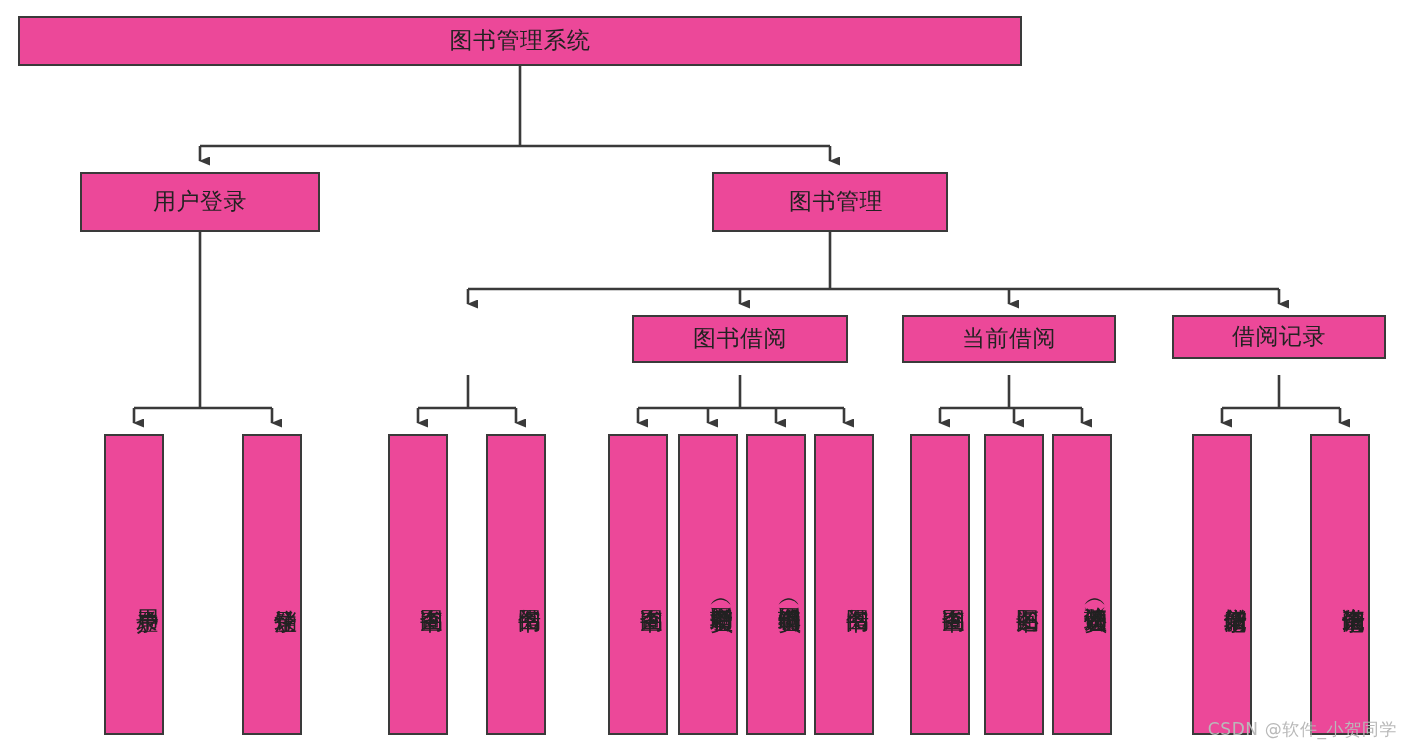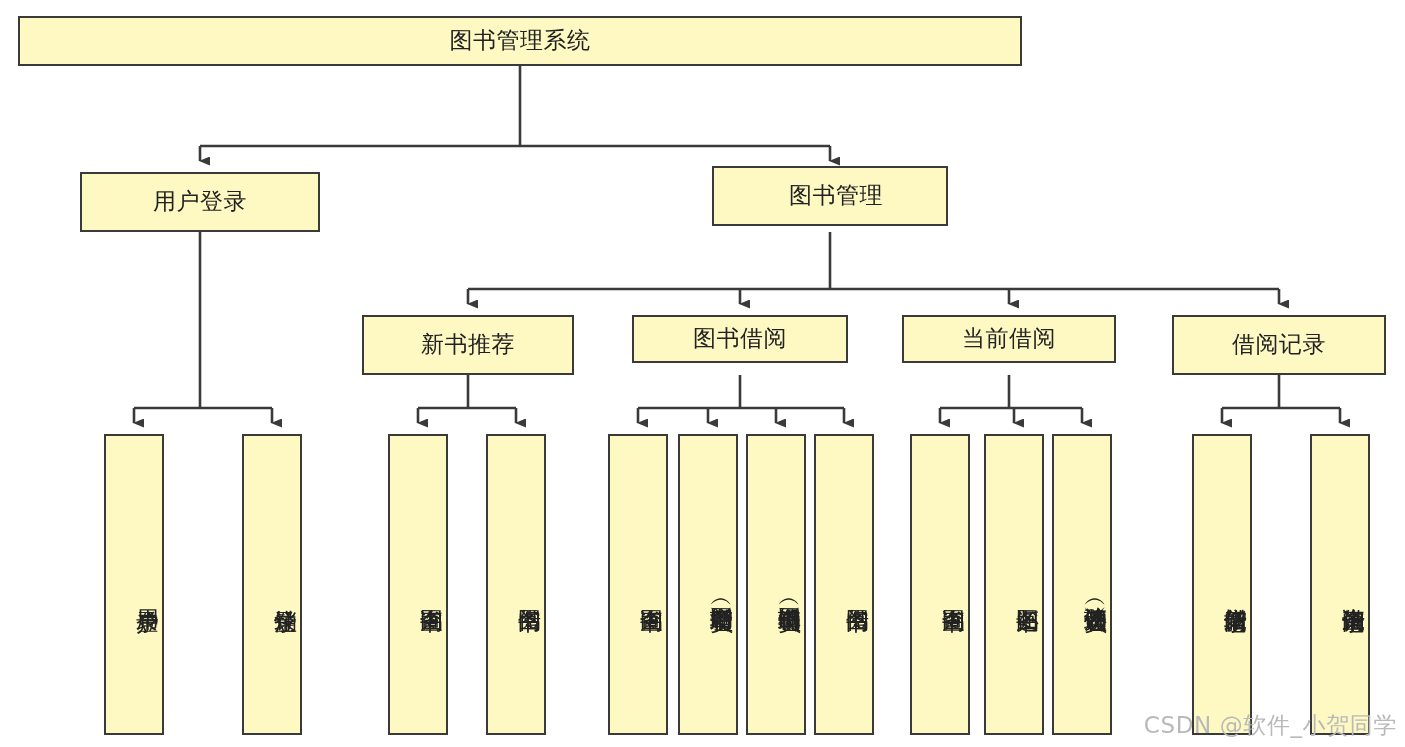--- a/index.html
+++ b/index.html
@@ -23,21 +23,21 @@
     left: 0;
     top: 0;
     width: 1405px;
     height: 747px;
     pointer-events: none;
   }
   .node {
     position: absolute;
     box-sizing: border-box;
     border: 2px solid #3a3a3a;
-    background: #fef9c3;
+    background: #ec4899;
     display: flex;
     align-items: center;
     justify-content: center;
     color: #222222;
     letter-spacing: 0.5px;
   }
   .node.horiz {
     font-size: 23px;
     line-height: 1.2;
   }
@@ -51,21 +51,21 @@
     justify-content: center;
     white-space: nowrap;
   }
   .node-label {
     display: block;
   }
   .watermark {
     position: absolute;
     right: 8px;
     bottom: 6px;
-    font-size: 23px;
+    font-size: 17px;
     color: #b9b9b9;
     letter-spacing: 0.6px;
     white-space: nowrap;
   }
 </style>
 </head>
 <body>
 
 <div id="canvas">
 
@@ -112,34 +112,31 @@
       </g>
   </svg>
 
   <div class="node horiz" style="left: 18px; top: 16px; width: 1004px; height: 50px;">
     <span class="node-label">图书管理系统</span>
   </div>
 
   <div class="node horiz" style="left: 80px; top: 172px; width: 240px; height: 60px;">
     <span class="node-label">用户登录</span>
   </div>
-  <div class="node horiz" style="left: 712px; top: 166px; width: 236px; height: 60px; padding-left: 12px;">
+  <div class="node horiz" style="left: 712px; top: 172px; width: 236px; height: 60px; padding-left: 12px;">
     <span class="node-label">图书管理</span>
   </div>
 
-  <div class="node horiz" style="left: 362px; top: 315px; width: 212px; height: 60px;">
-    <span class="node-label">新书推荐</span>
-  </div>
   <div class="node horiz" style="left: 632px; top: 315px; width: 216px; height: 48px;">
     <span class="node-label">图书借阅</span>
   </div>
   <div class="node horiz" style="left: 902px; top: 315px; width: 214px; height: 48px;">
     <span class="node-label">当前借阅</span>
   </div>
-  <div class="node horiz" style="left: 1172px; top: 315px; width: 214px; height: 60px;">
+  <div class="node horiz" style="left: 1172px; top: 315px; width: 214px; height: 44px;">
     <span class="node-label">借阅记录</span>
   </div>
 
   <div class="node vert" style="left: 104px; top: 434px; width: 60px; height: 301px;">
     <span class="node-label">用户登录</span>
   </div>
   <div class="node vert" style="left: 242px; top: 434px; width: 60px; height: 301px;">
     <span class="node-label">注销登录</span>
   </div>
   <div class="node vert" style="left: 388px; top: 434px; width: 60px; height: 301px;">

